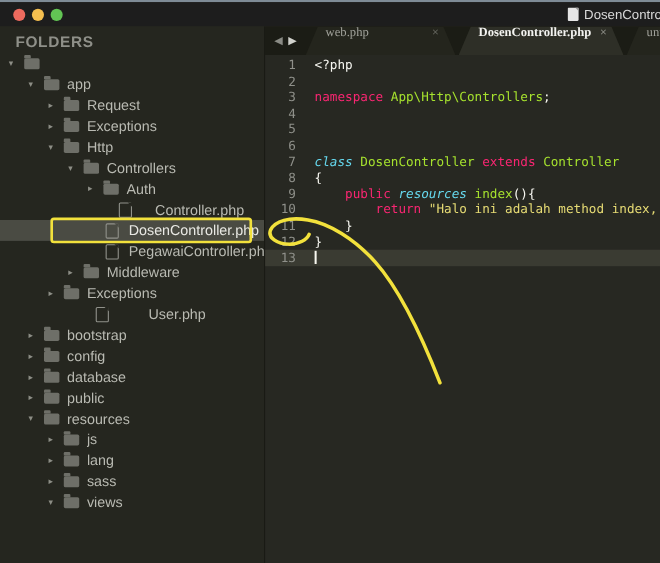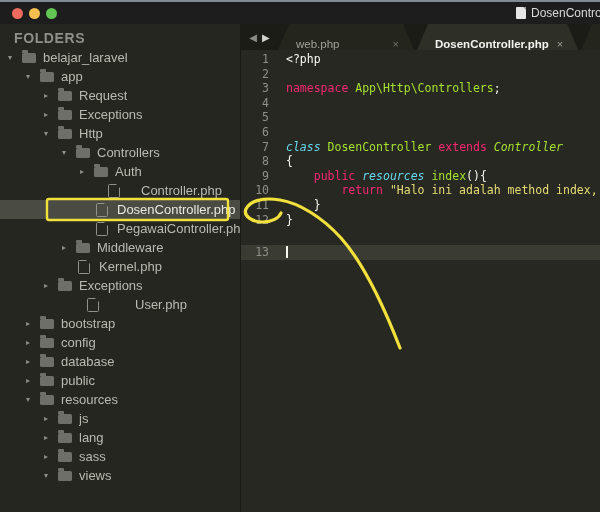--- a/index.html
+++ b/index.html
@@ -27,37 +27,37 @@
   .file-ic::after{content:'';position:absolute;top:-1px;right:-1px;border-top:4px solid #25261f;border-left:4px solid transparent;}
   .tree-row.selected .file-ic::after{border-top-color:#4a4b43;}
   .row-label{overflow:hidden;}
   
   .editor-pane{position:absolute;left:240px;top:24px;right:0;bottom:0;background:#272822;border-left:1px solid #191a14;box-sizing:border-box;}
   .tabbar{height:26px;background:#1b1c15;display:flex;align-items:stretch;}
   .nav-arrows{flex:0 0 37px;display:flex;align-items:center;justify-content:center;gap:5px;}
   .nav-b{color:#8a8b85;font-size:10px;}
   .nav-f{color:#d2d3cd;font-size:10px;}
   .tabs{display:flex;flex:1;overflow:hidden;align-items:stretch;gap:3px;}
-  .tab{flex:0 0 136px;display:flex;align-items:flex-end;justify-content:space-between;
+  .tab{flex:0 0 136px;display:flex;align-items:flex-start;justify-content:space-between;
        padding:0 15px 0 18px;background:#24251d;color:#a0a19a;font-size:11.5px;box-sizing:border-box;
-       clip-path:polygon(11px 0,calc(100% - 11px) 0,100% 100%,0 100%);}
+       clip-path:polygon(11px 0,calc(100% - 11px) 0,100% 100%,0 100%);font-family:Liberation Serif, serif;}
   .tab.active{background:#2e2f27;color:#f3f3f0;font-weight:bold;}
   .tab:last-child{flex:0 0 90px;}
   .tab-close{color:#6f7069;font-size:11px;margin-left:8px;font-weight:normal;}
   .tab.active .tab-close{color:#9c9d96;}
   .code-area{position:absolute;top:26px;left:0;right:0;bottom:0;padding-top:2px;
              font-family:"DejaVu Sans Mono",monospace;font-size:11.5px;line-height:14.6px;overflow:hidden;}
   .code-row{display:flex;height:14.6px;}
-  .code-row.cur{background:#3a3b32;margin-top:18px;}
+  .code-row.cur{background:#3a3b32;}
   .gutter{flex:0 0 34px;text-align:right;padding-right:6px;color:#8f908a;box-sizing:border-box;}
   .code{white-space:pre;padding-left:11px;overflow:hidden;}
   .tk-p{color:#f8f8f2;}
   .tk-k{color:#f92672;}
   .tk-g{color:#a6e22e;}
-  .tk-gi{color:#a6e22e;font-style:italic;}
+  .tk-gi{color:#a6e22e;}
   .tk-c{color:#66d9ef;font-style:italic;}
   .tk-y{color:#e6db74;}
   .cursor{display:inline-block;width:1.5px;height:12px;background:#f8f8f0;vertical-align:-2px;}
   
   .annotation-overlay{position:absolute;left:0;top:0;width:600px;height:512px;z-index:9;pointer-events:none;}
 </style>
 </head>
 <body>
 
 <div class="screen">
@@ -72,21 +72,20 @@
       <span>DosenContro</span>
     </div>
   </header>
 
   <aside class="sidebar">
     <div class="sidebar-header">FOLDERS</div>
     <div class="file-tree">
         <div class="tree-row" style="padding-left: 8px;">
           <span class="tri">▾</span>
           <span class="folder-ic"></span>
-          <span class="row-label">belajar_laravel</span>
         </div>
         <div class="tree-row" style="padding-left: 26px;">
           <span class="tri">▾</span>
           <span class="folder-ic"></span>
           <span class="row-label">app</span>
         </div>
         <div class="tree-row" style="padding-left: 44px;">
           <span class="tri">▸</span>
           <span class="folder-ic"></span>
           <span class="row-label">Request</span>
@@ -123,25 +122,20 @@
         </div>
         <div class="tree-row" style="padding-left: 80px;">
           <span class="tri"></span>
           <span class="file-ic"></span>
           <span class="row-label">PegawaiController.php</span>
         </div>
         <div class="tree-row" style="padding-left: 62px;">
           <span class="tri">▸</span>
           <span class="folder-ic"></span>
           <span class="row-label">Middleware</span>
-        </div>
-        <div class="tree-row" style="padding-left: 62px;">
-          <span class="tri"></span>
-          <span class="file-ic"></span>
-          <span class="row-label">Kernel.php</span>
         </div>
         <div class="tree-row" style="padding-left: 44px;">
           <span class="tri">▸</span>
           <span class="folder-ic"></span>
           <span class="row-label">Exceptions</span>
         </div>
         <div class="tree-row" style="padding-left: 44px; gap: 27px;">
           <span class="tri"></span>
           <span class="file-ic"></span>
           <span class="row-label">User.php</span>

